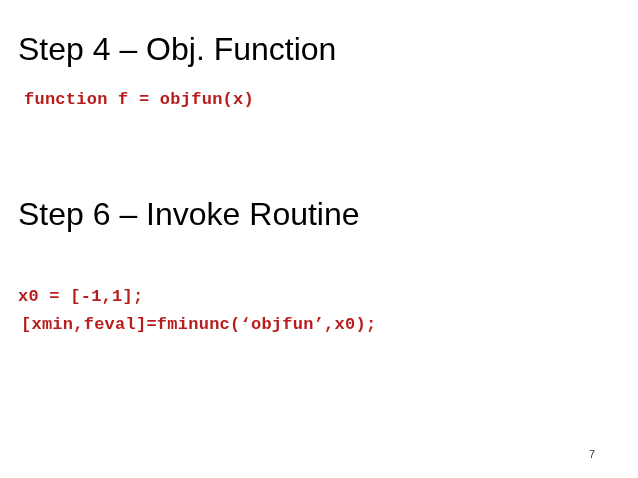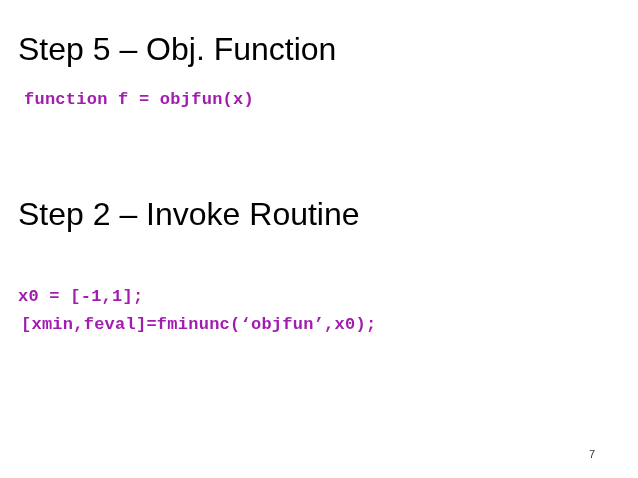--- a/index.html
+++ b/index.html
@@ -28,21 +28,21 @@
   .heading.step1 { left: 18px; top: 33px; }
   .heading.step2 { left: 18px; top: 198px; }
   .code {
     position: absolute;
     margin: 0;
     font-family: "Liberation Mono", "DejaVu Sans Mono", monospace;
     font-size: 17px;
     font-weight: 700;
     line-height: 17px;
     letter-spacing: 0.25px;
-    color: #a21caf;
+    color: #b91c1c;
     white-space: pre;
   }
   .code.line-funcdef  { left: 24px; top: 91px; }
   .code.line-objexpr  { left: 19px; top: 141px; }
   .code.line-x0       { left: 18px; top: 288px; text-align: center; }
   .code.line-fminunc  { left: 21px; top: 316px; }
   .page-number {
     position: absolute;
     left: 589px;
     top: 448px;
@@ -50,26 +50,26 @@
     font-size: 11px;
     font-weight: 400;
     color: #333333;
   }
 </style>
 </head>
 <body>
 
 <div class="slide">
 
-  <h1 class="heading step1">Step 5 – Obj. Function</h1>
+  <h1 class="heading step1">Step 4 – Obj. Function</h1>
 
   <div class="code line-funcdef">function f = objfun(x)</div>
 
 
-  <h1 class="heading step2">Step 2 – Invoke Routine</h1>
+  <h1 class="heading step2">Step 6 – Invoke Routine</h1>
 
   <div class="code line-x0">x0 = [-1,1];</div>
 
   <div class="code line-fminunc">[xmin,feval]=fminunc(‘objfun’,x0);</div>
 
   <div class="page-number">7</div>
 
 </div>
 
 </body></html>

